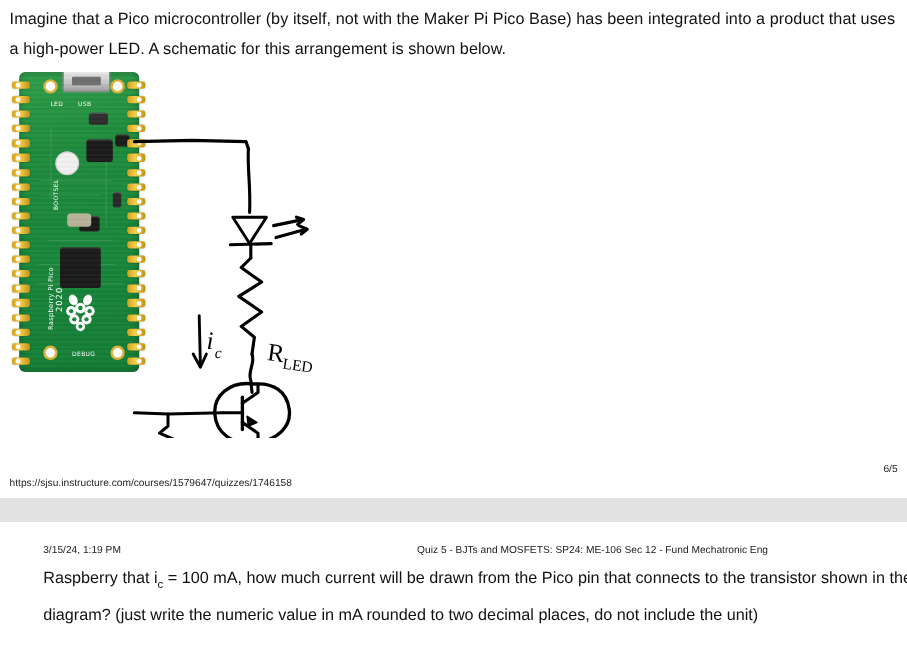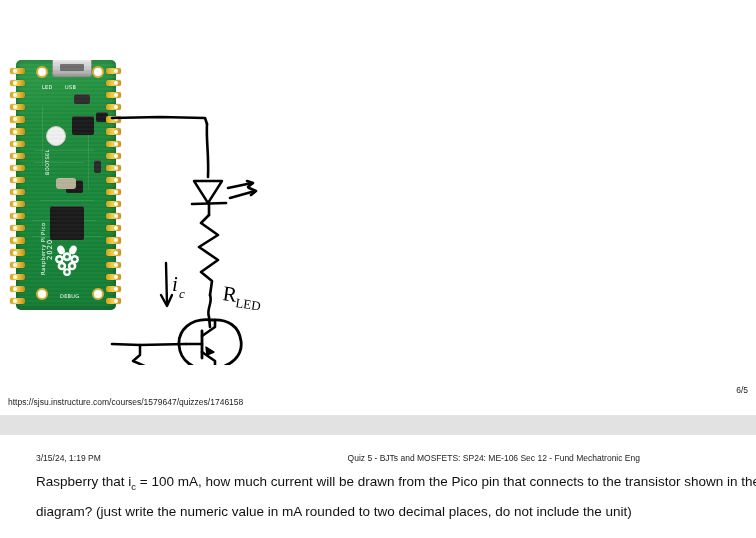--- a/index.html
+++ b/index.html
@@ -244,20 +244,21 @@
     line-height: 25px;
     color: #111111;
   }
   .sub { font-size: 9.5px; vertical-align: sub; }
 </style>
 </head>
 <body>
 
 <div id="page-one">
 
+  <div class="prompt-text">Imagine that a Pico microcontroller (by itself, not with the Maker Pi Pico Base) has been integrated into a product that uses a high-power LED. A schematic for this arrangement is shown below.</div>
 
   <div id="figure">
 
     <div id="pico-board">
       <div class="pcb-body">
 
         <div class="trace" style="left:18px;top:90px;width:60px;height:1px;"></div>
         <div class="trace" style="left:18px;top:102px;width:50px;height:1px;"></div>
         <div class="trace" style="left:24px;top:140px;width:54px;height:1px;"></div>
         <div class="trace" style="left:72px;top:60px;width:1px;height:70px;"></div>

